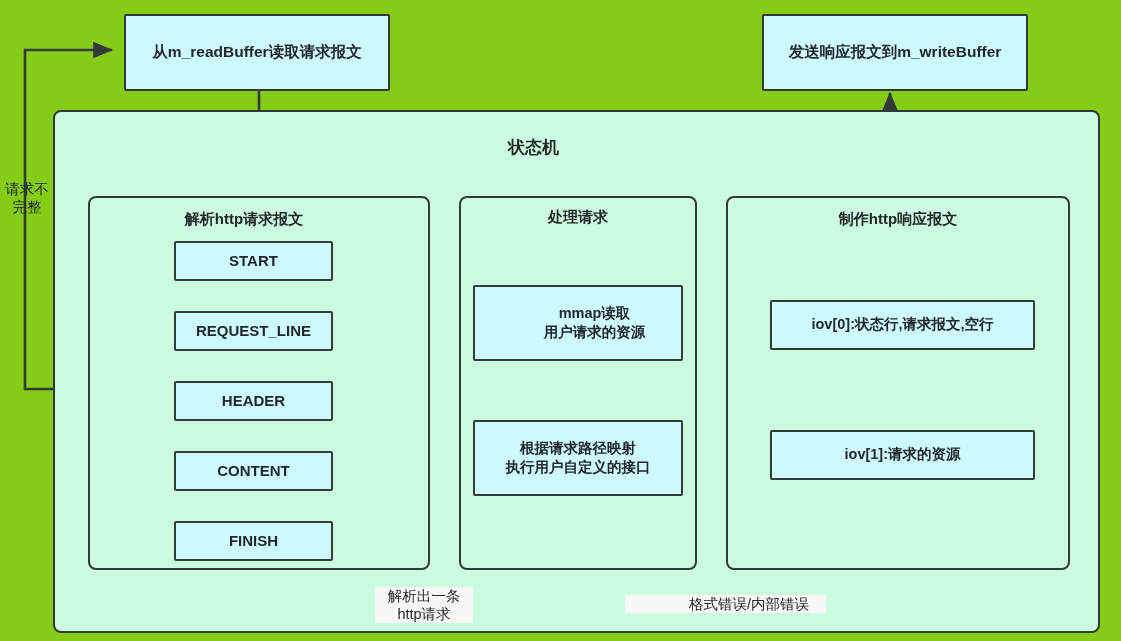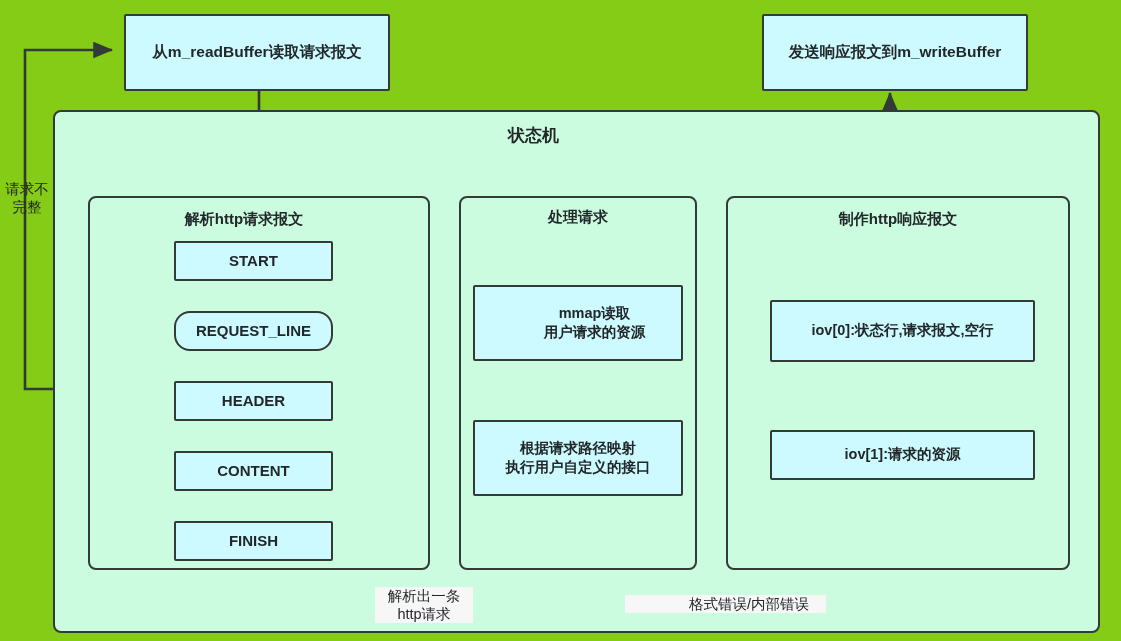--- a/index.html
+++ b/index.html
@@ -117,29 +117,29 @@
   <div class="node io-node" style="left:124px; top:14px; width:266px; height:77px;">
     <span>从m_readBuffer读取请求报文</span>
   </div>
 
   <div class="node io-node" style="left:762px; top:14px; width:266px; height:77px;">
     <span>发送响应报文到m_writeBuffer</span>
   </div>
 
   <div class="panel" style="left:53px; top:110px; width:1047px; height:523px;"></div>
 
-  <div class="outer-title" style="left:53px; top:124px; width:961px;">状态机</div>
+  <div class="outer-title" style="left:53px; top:136px; width:961px;">状态机</div>
 
   <div class="panel" style="left:88px; top:196px; width:342px; height:374px;"></div>
   <div class="panel-title" style="left:88px; top:210px; width:312px;">解析http请求报文</div>
 
   <div class="node state-node" style="left:174px; top:241px; width:159px; height:40px;">
     <span>START</span>
   </div>
-  <div class="node state-node" style="left:174px; top:311px; width:159px; height:40px;border-radius:16px;">
+  <div class="node state-node" style="left:174px; top:311px; width:159px; height:40px;">
     <span>REQUEST_LINE</span>
   </div>
   <div class="node state-node" style="left:174px; top:381px; width:159px; height:40px;">
     <span>HEADER</span>
   </div>
   <div class="node state-node" style="left:174px; top:451px; width:159px; height:40px;">
     <span>CONTENT</span>
   </div>
   <div class="node state-node" style="left:174px; top:521px; width:159px; height:40px;">
     <span>FINISH</span>
@@ -153,21 +153,21 @@
 用户请求的资源</span>
   </div>
   <div class="node proc-node" style="left:473px; top:420px; width:210px; height:76px;">
     <span style="white-space:pre-line;">根据请求路径映射
 执行用户自定义的接口</span>
   </div>
 
   <div class="panel" style="left:726px; top:196px; width:344px; height:374px;"></div>
   <div class="panel-title" style="left:726px; top:210px; width:344px;">制作http响应报文</div>
 
-  <div class="node resp-node" style="left:770px; top:300px; width:265px; height:62px;">
+  <div class="node resp-node" style="left:770px; top:300px; width:265px; height:50px;">
     <span>iov[0]:状态行,请求报文,空行</span>
   </div>
   <div class="node resp-node" style="left:770px; top:430px; width:265px; height:50px;">
     <span>iov[1]:请求的资源</span>
   </div>
 
   <div class="edge-label plain" style="left:0px; top:180px; width:52px;">请求不
 完整</div>
 
   <div class="edge-label" style="left:375px; top:587px; width:96px;">解析出一条

